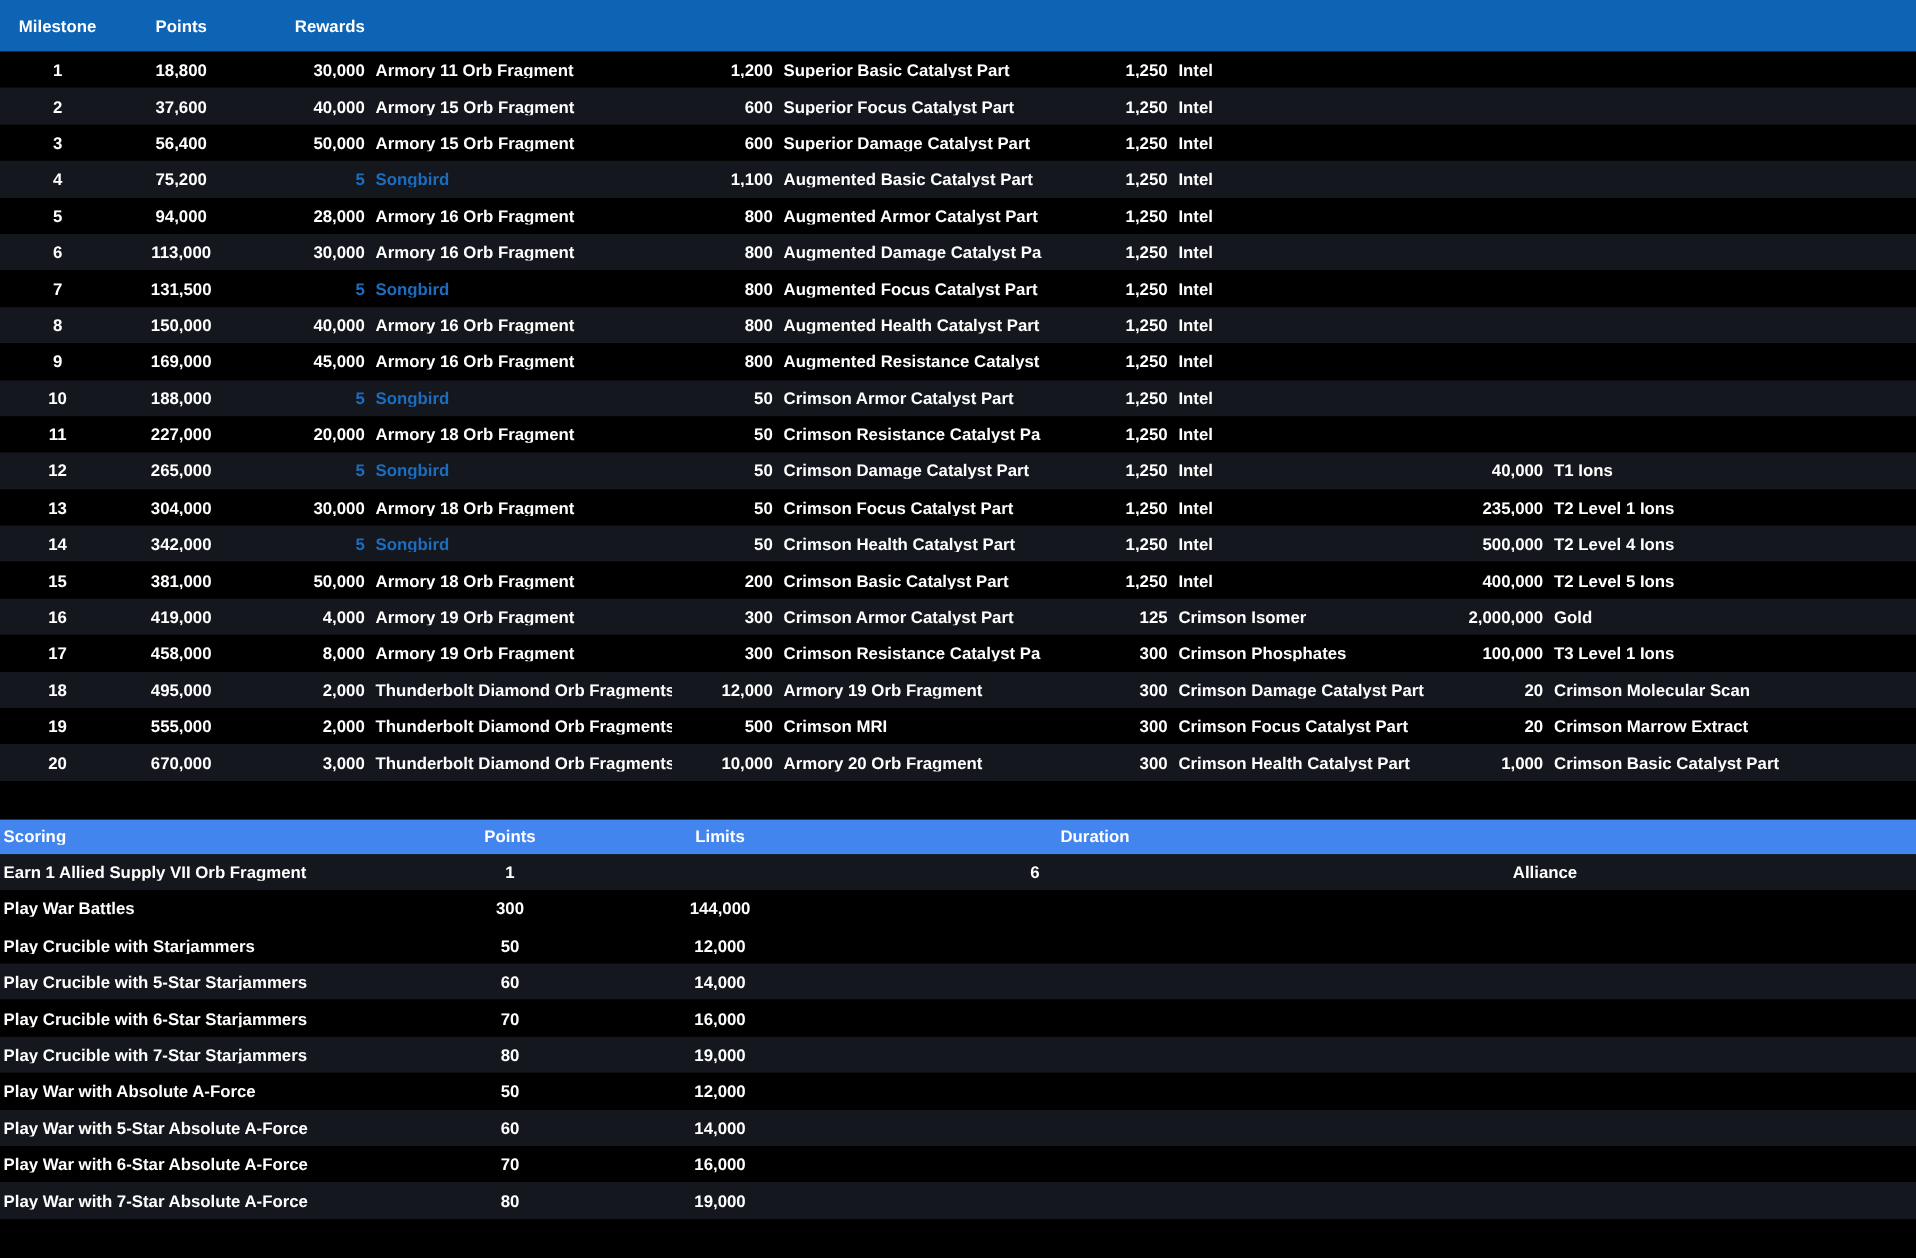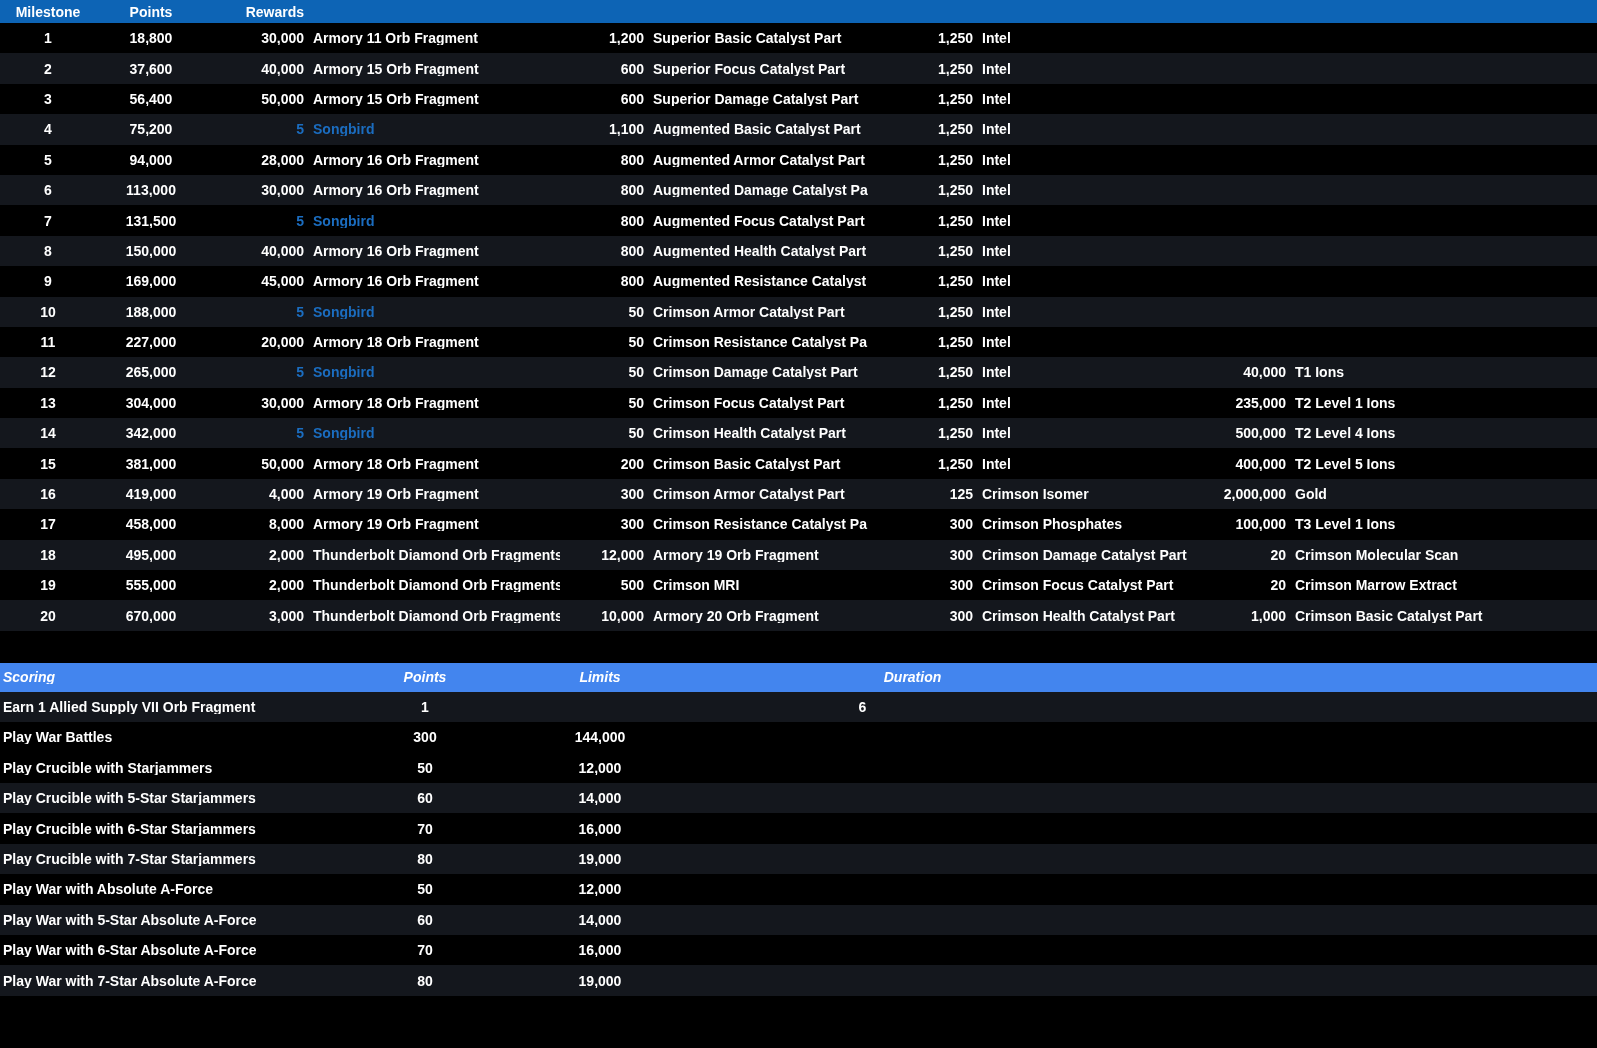--- a/index.html
+++ b/index.html
@@ -5,22 +5,22 @@
   * { margin: 0; padding: 0; box-sizing: border-box; }
   html, body { background: #000; }
   body {
     width: 1597px; height: 1048px; overflow: hidden;
     font-family: "Liberation Sans", "DejaVu Sans", sans-serif;
     font-weight: 700; font-size: 14px; color: #fff;
   }
   .row { display: grid; align-items: center; }
   .t1-row { grid-template-columns: 96px 110px 100px 254px 86px 234px 95px 215px 98px 1fr; height: 30.4px; }
   .t2-row { grid-template-columns: 340px 170px 180px 345px 505px 1fr; height: 30.4px; }
-  .t1-header { height: 23px; background: var(--header1-bg, #0d64b5); }
-  .t2-header { height: 29px; background: var(--header2-bg, #4385ee); font-style: italic; }
+  .t1-header { height: 43px; background: var(--header1-bg, #0d64b5); }
+  .t2-header { height: 29px; background: var(--header2-bg, #4385ee); }
   .dark  { background: var(--row-dark, #000000); }
   .light { background: var(--row-light, #14171d); }
   .cell { white-space: nowrap; overflow: hidden; line-height: 1; }
   .c-center { text-align: center; }
   .c-right  { text-align: right; padding-right: 2px; }
   .c-left   { text-align: left;  padding-left: 7px; }
   .name-pad { padding-left: 3px; }
   .link { color: var(--link-color, #1b6dc0); }
   .gap { height: 32px; background: #000; }
   .shift-right { position: relative; left: 50px; }
@@ -294,20 +294,21 @@
     <div class="cell c-center">Limits</div>
     <div class="cell c-center"><span class="shift-right">Duration</span></div>
     <div class="cell"></div>
   </div>
   <div>
       <div class="row t2-row light">
         <div class="cell c-left name-pad">Earn 1 Allied Supply VII Orb Fragment</div>
         <div class="cell c-center">1</div>
         <div class="cell c-center"></div>
         <div class="cell c-center">6</div>
+        <div class="cell c-center">Alliance</div>
         <div class="cell"></div>
       </div>
       <div class="row t2-row dark">
         <div class="cell c-left name-pad">Play War Battles</div>
         <div class="cell c-center">300</div>
         <div class="cell c-center">144,000</div>
         <div class="cell c-center"></div>
         <div class="cell c-center"></div>
         <div class="cell"></div>
       </div>

